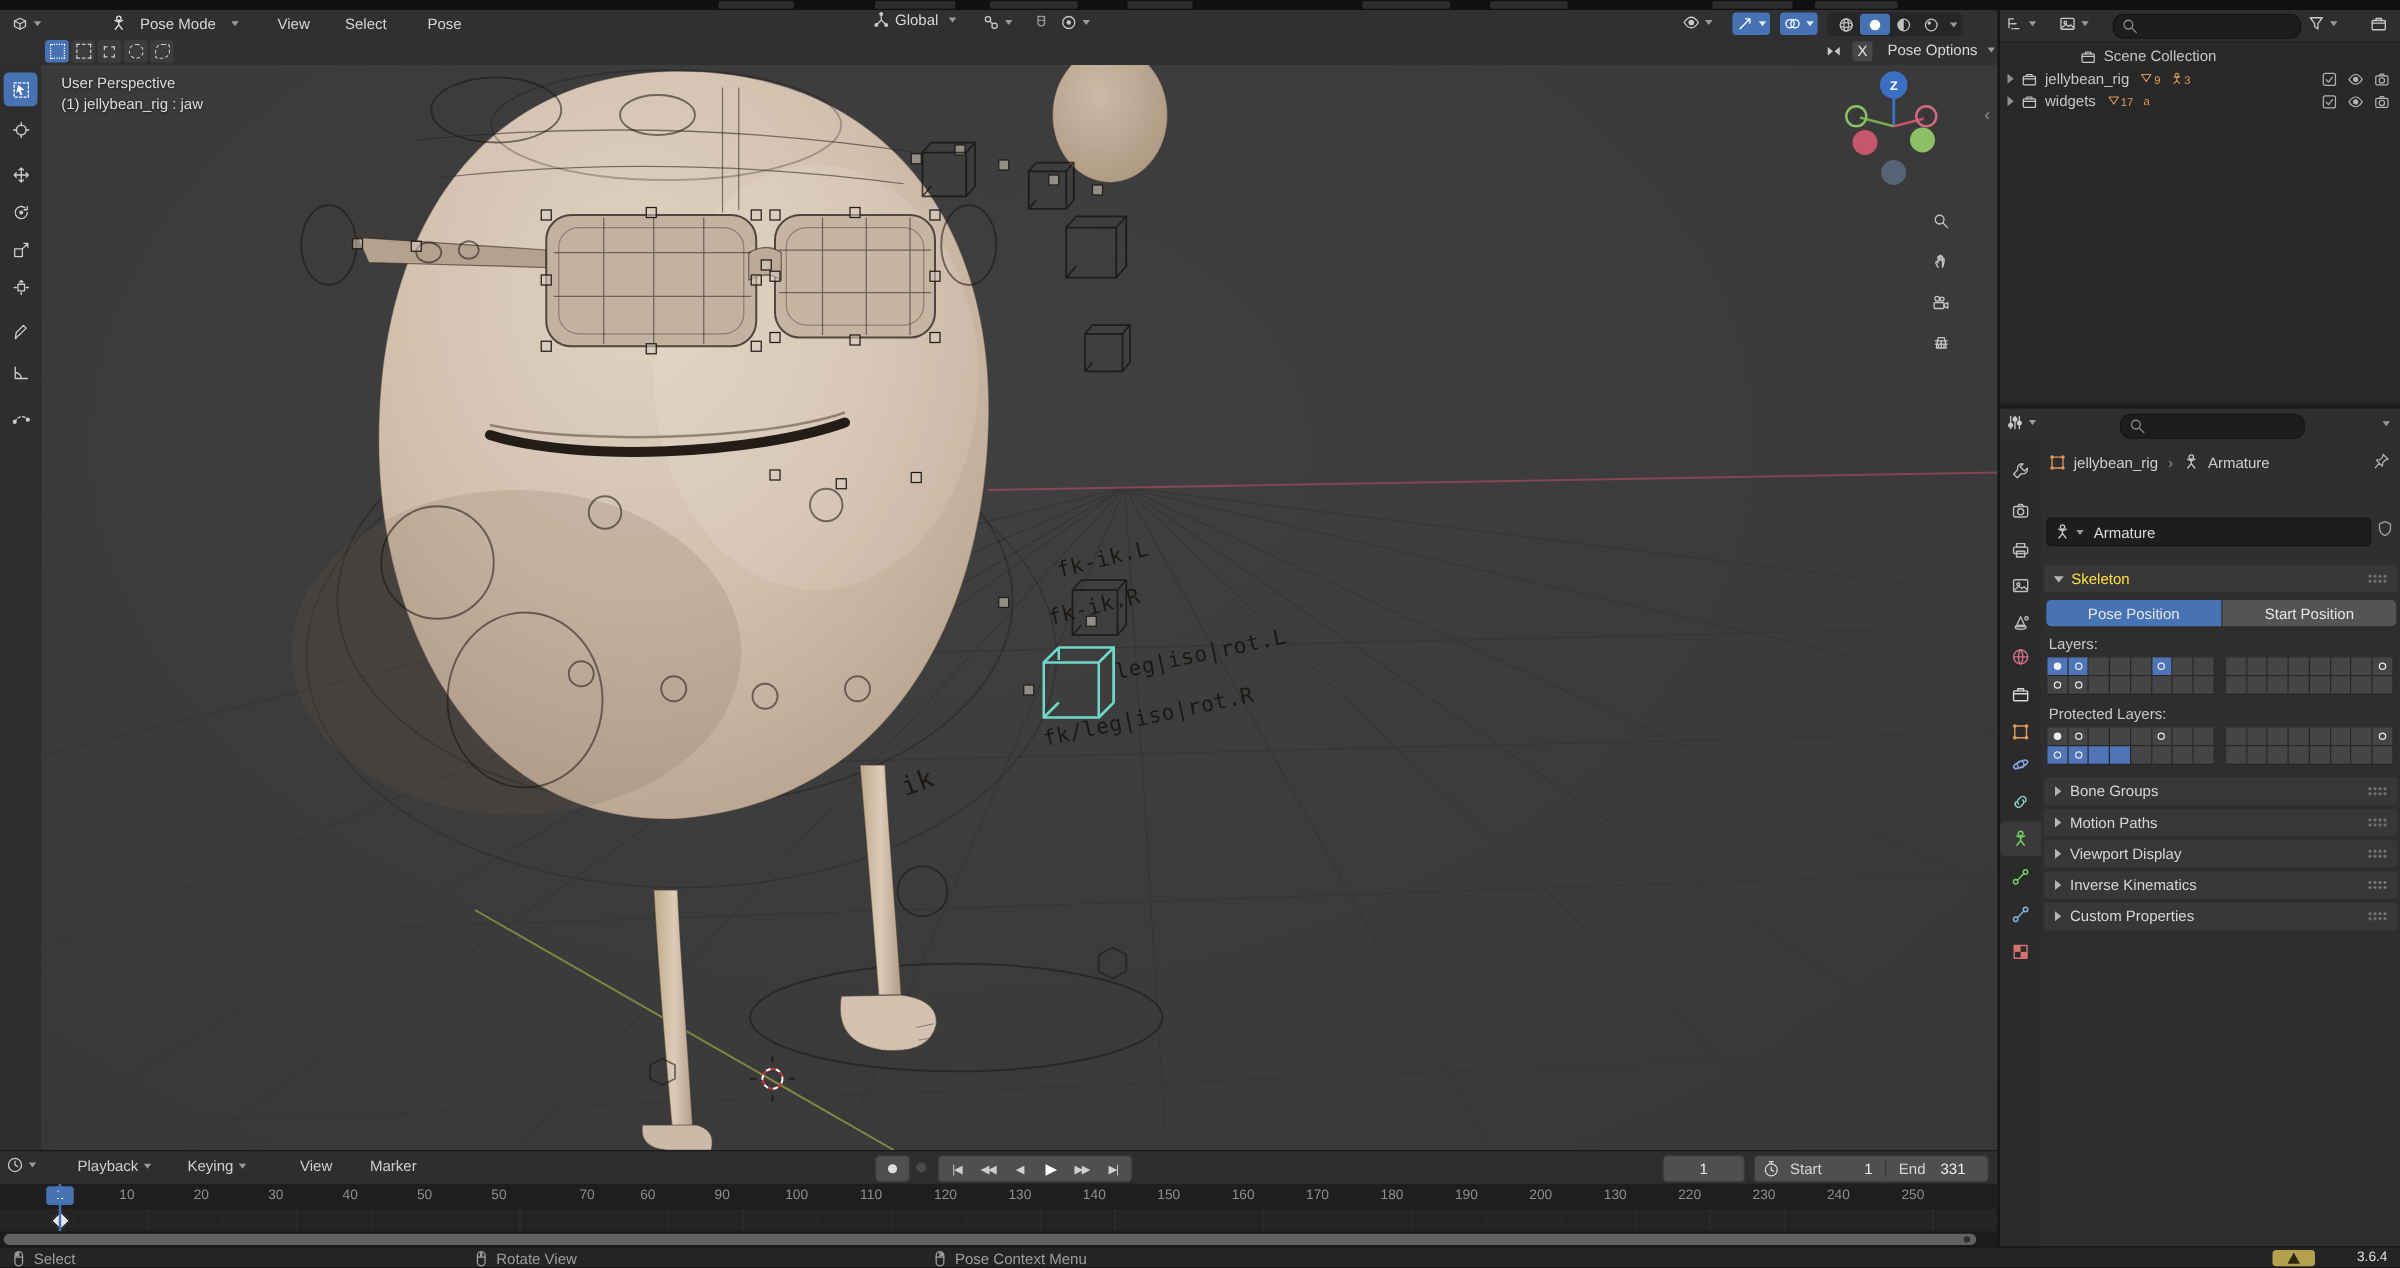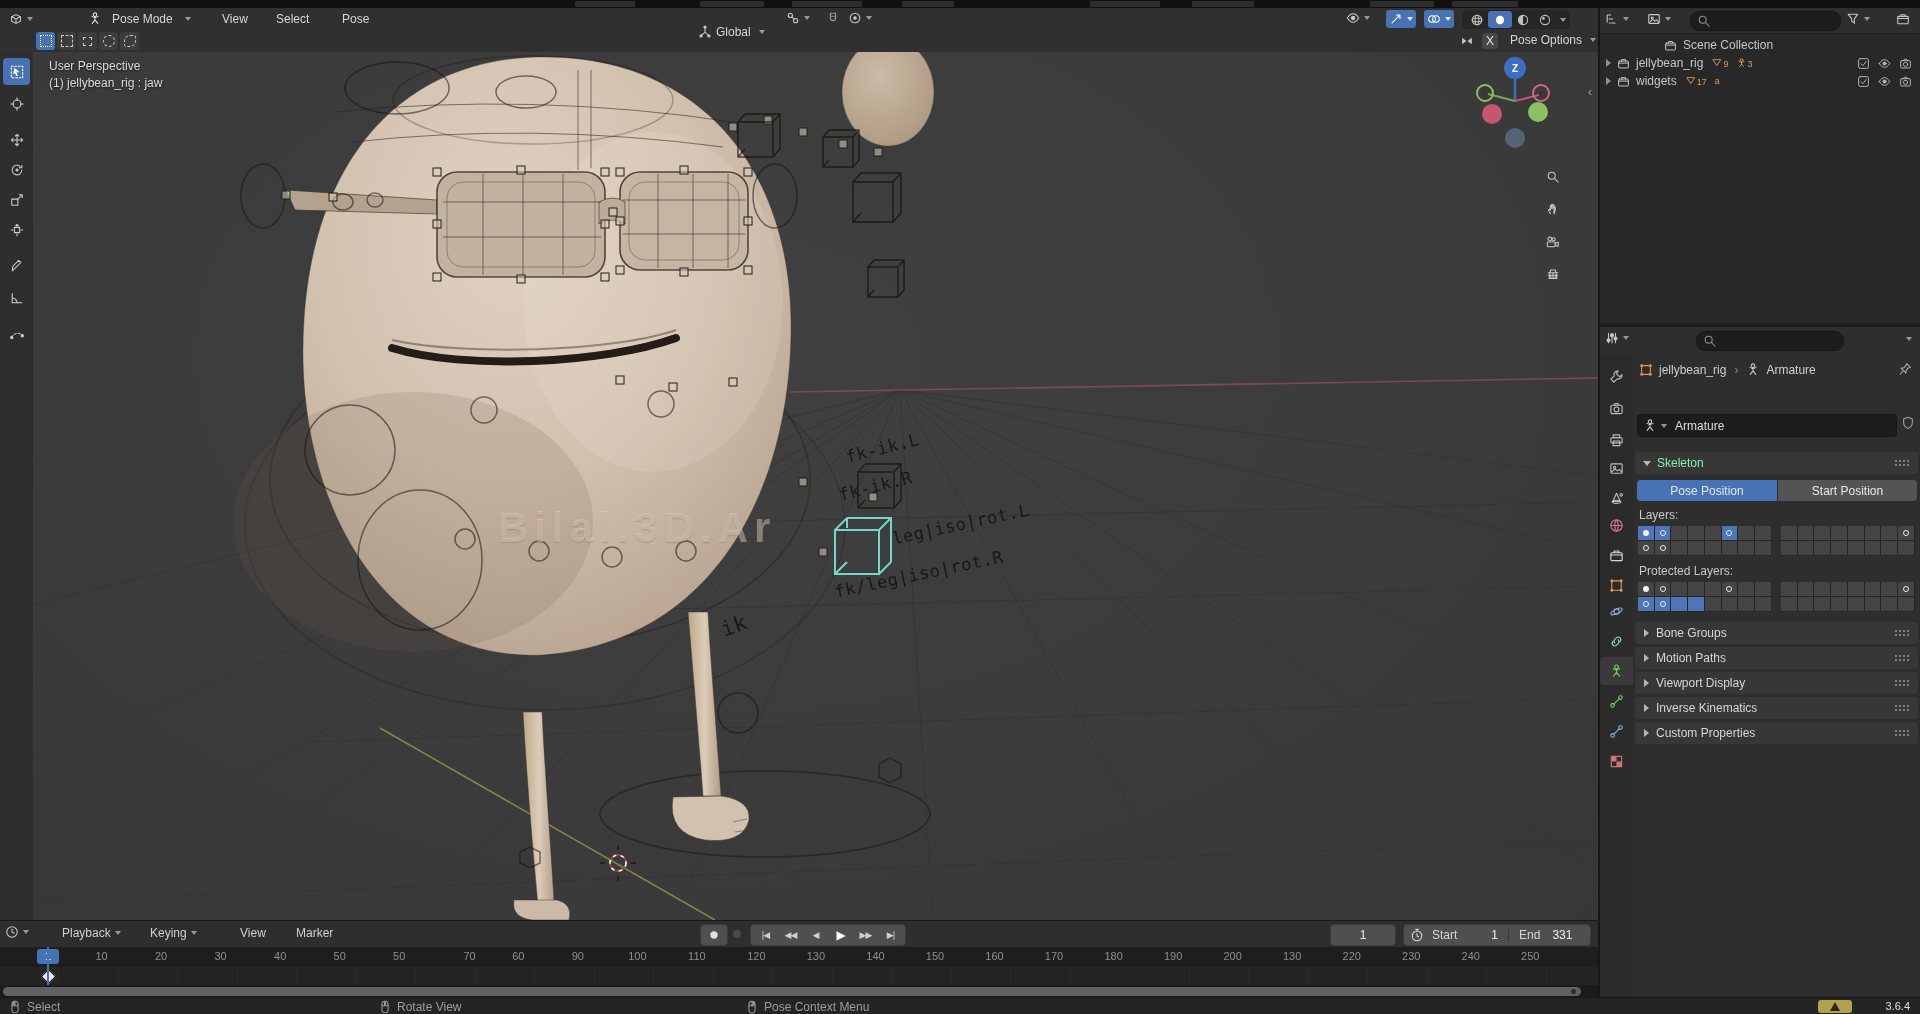--- a/index.html
+++ b/index.html
@@ -44,21 +44,21 @@
   .ol-toggles{position:absolute;right:8px;display:flex;gap:8px;color:#b4b4b4;}
   
   #props{left:1600px;top:325px;width:320px;height:672px;background:#2e2e2e;border-top:2px solid #1a1a1a;}
   #prop-tabcol{position:absolute;left:0;top:27px;width:33px;height:645px;background:#2b2b2b;}
   .ptab{position:absolute;left:0;width:33px;height:28px;display:flex;align-items:center;justify-content:center;}
   .ptab.active{background:#3a3a3a;border-radius:4px 0 0 4px;}
   #prop-header{position:absolute;left:0;top:0;width:100%;height:27px;background:#2e2e2e;border-bottom:1px solid #202020;}
   #prop-content{position:absolute;left:33px;top:27px;width:287px;height:645px;background:#2e2e2e;}
   .crumb{color:#cfcfcf;}
   .datafield{position:absolute;left:4px;top:60px;width:258px;height:21px;background:#1d1d1d;border:1px solid #161616;border-radius:4px;display:flex;align-items:center;color:#ddd;}
-  .panelhead{position:absolute;left:2px;width:283px;height:22px;background:#373737;border-radius:3px;display:flex;align-items:center;color:#86efac;}
+  .panelhead{position:absolute;left:2px;width:283px;height:22px;background:#373737;border-radius:3px;display:flex;align-items:center;color:#fde047;}
   .grip{margin-left:auto;margin-right:8px;width:16px;height:8px;background-image:radial-gradient(circle,#7e7e7e 1px,transparent 1.2px);background-size:4px 4px;}
   .pcaret{width:0;height:0;border-left:4px solid transparent;border-right:4px solid transparent;border-top:5px solid #b5b5b5;margin:0 6px 0 8px;}
   .pcaret.closed{border-top:4px solid transparent;border-bottom:4px solid transparent;border-left:5px solid #b5b5b5;border-right:none;margin:0 7px 0 9px;}
   .togglebtn{position:absolute;top:0;height:21px;display:flex;align-items:center;justify-content:center;border-radius:0;color:#e6e6e6;font-size:12px;}
   .lgrid{position:absolute;width:134px;height:30px;}
   .lcell{position:absolute;width:15.8px;height:14px;background:#454545;border-right:1px solid #262626;border-bottom:1px solid #262626;display:flex;align-items:center;justify-content:center;}
   .lcell.blue{background:#4f74b8;}
   .dotF{width:6px;height:6px;border-radius:50%;background:#f2f2f2;}
   .dotR{width:6px;height:6px;border-radius:50%;border:1.4px solid #e8e8e8;box-sizing:border-box;}
   .sect{position:absolute;left:2px;width:283px;height:22px;background:#373737;border-radius:3px;display:flex;align-items:center;color:#d6d6d6;}
@@ -118,21 +118,21 @@
           </svg>
         </span>
       <div class="abs row" style="left:108px;top:4px">
         <span class="menu-label">Pose Mode</span>
           <span class="caret" style="margin-left:8px"></span>
       </div>
       <span class="abs menu-label" style="left:218px;top:4px">View</span>
       <span class="abs menu-label" style="left:272px;top:4px">Select</span>
       <span class="abs menu-label" style="left:338px;top:4px">Pose</span>
 
-      <div class="abs row" style="left:698px;top:17px">
+      <div class="abs row" style="left:698px;top:1px">
         <span class="icn" style="color:#c9c9c9">
             <svg viewBox="0 0 16 16" width="14" height="14" fill="none" stroke="currentColor" stroke-width="1.2" stroke-linecap="round" stroke-linejoin="round">
               <path d="M8 8V2.5M8 8L3.5 12.5M8 8l4.5 4.5"></path>
               <circle cx="8" cy="2.5" r="1.2" fill="currentColor"></circle>
               <circle cx="3.5" cy="12.5" r="1.2" fill="currentColor"></circle>
               <circle cx="12.5" cy="12.5" r="1.2" fill="currentColor"></circle>
             </svg>
           </span>
         <span class="menu-label">Global</span>
           <span class="caret"></span>
@@ -454,21 +454,20 @@
         <circle cx="585" cy="811" r="8" fill="none" stroke="#c33" stroke-width="1.6" stroke-dasharray="4 4" stroke-dashoffset="4"></circle>
         <path d="M585 798v-5M585 824v5M572 811h-5M598 811h5" stroke="#1a1a1a" stroke-width="1.4"></path>
       </g>
     </svg>
 
     <div id="vp-info" class="abs">
       <div>User Perspective</div>
       <div>(1) jellybean_rig : jaw</div>
     </div>
 
-    <div id="watermark">Bilal.3D.Ar</div>
 
     <div class="bonelabel" style="left:812px;top:386px;transform:rotate(-14deg)">fk-ik.L</div>
     <div class="bonelabel" style="left:805px;top:424px;transform:rotate(-14deg)">fk-ik.R</div>
     <div class="bonelabel" style="left:858px;top:462px;transform:rotate(-12deg)">leg|iso|rot.L</div>
     <div class="bonelabel" style="left:800px;top:512px;transform:rotate(-12deg)">fk/leg|iso|rot.R</div>
     <div class="bonelabel" style="left:688px;top:562px;transform:rotate(-20deg);font-size:21px">ik</div>
 
     <svg class="abs" style="right:28px;top:2px" width="100" height="110" viewBox="0 0 100 110">
       <path d="M45 47V21" stroke="#3b6fc4" stroke-width="2.4"></path>
       <path d="M45 47L18 40" stroke="#7aa84f" stroke-width="2"></path>

